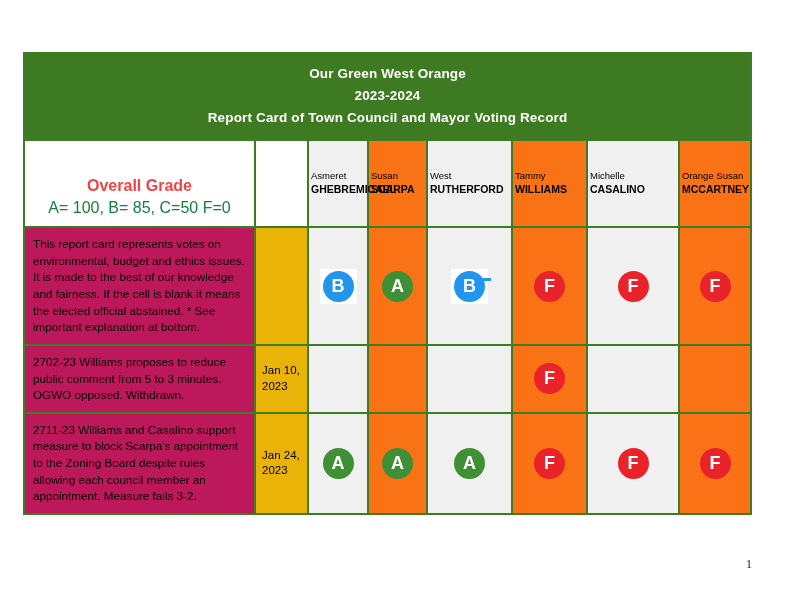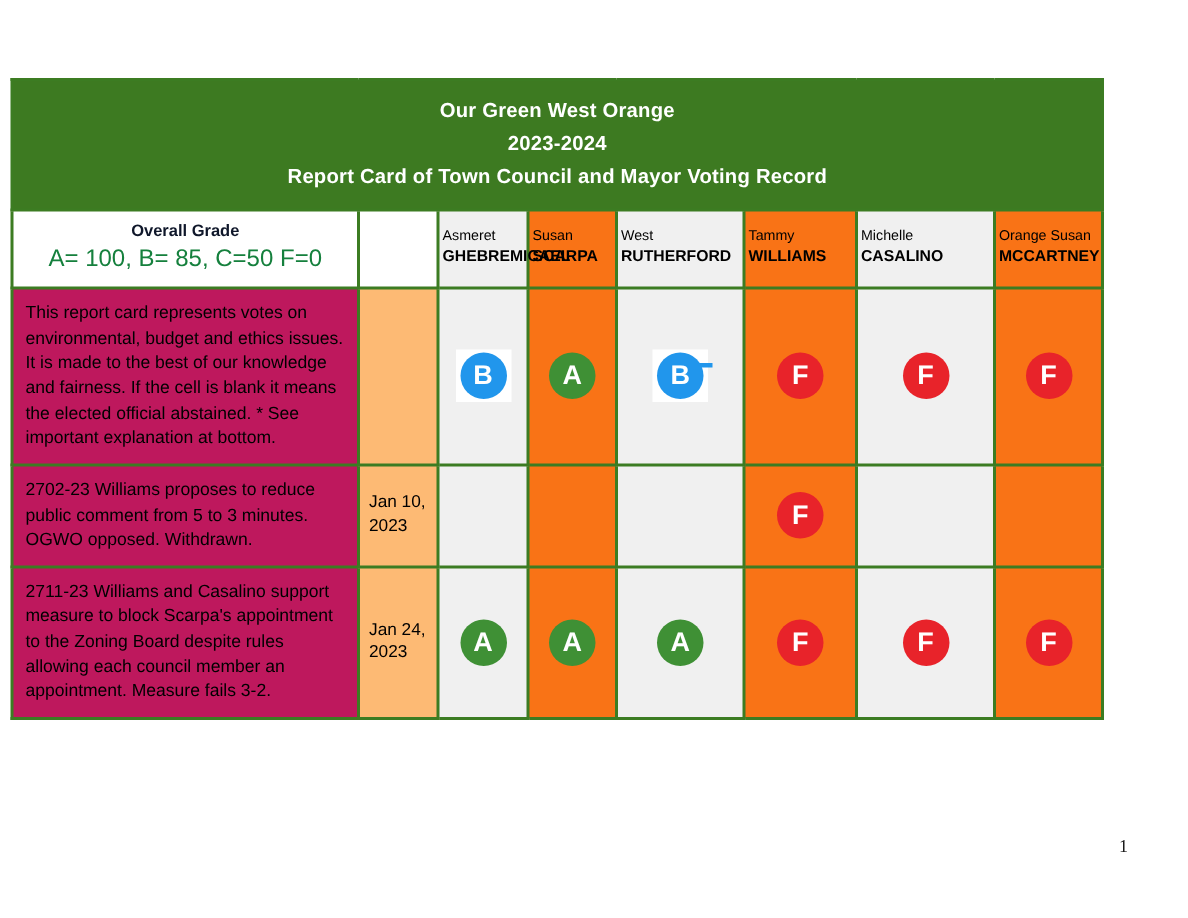--- a/index.html
+++ b/index.html
@@ -10,21 +10,21 @@
     width: 792px;
     height: 612px;
     background: #ffffff;
     font-family: "Liberation Sans", sans-serif;
     position: relative;
     overflow: hidden;
   }
 
   #report-card {
     position: absolute;
-    left: 7px;
+    left: 23px;
     top: 52px;
     width: 727px;
   }
 
   table.grid {
     border-collapse: collapse;
     table-layout: fixed;
     width: 727px;
   }
 
@@ -50,22 +50,23 @@
   
   .hdr-overall {
     text-align: center;
     background: #ffffff;
     padding: 6px 4px !important;
     line-height: 1.42;
   }
   .hdr-overall .og-title {
     display: block;
     font-weight: bold;
-    font-size: 11px;
-    color: #0f172a;
+    font-size: 16px;
+    color: #ef4444;
+    margin-top: 28px;
   }
   .hdr-overall .og-scale {
     display: block;
     font-size: 16px;
     color: #15803d;
   }
 
   .hdr-blank { background: #ffffff; }
 
   .hdr-name {
@@ -92,21 +93,21 @@
     line-height: 1.42;
     color: #000;
     background: #be185d;
     vertical-align: top;
   }
   .date-cell {
     padding: 5px 6px !important;
     font-size: 11.5px;
     line-height: 1.35;
     color: #000;
-    background: #fdba74;
+    background: #eab308;
     vertical-align: middle;
   }
   .grade-cell {
     text-align: center;
     vertical-align: middle;
     padding: 4px 2px !important;
   }
 
   .col-shaded { background: #f0f0f0; }
   .col-plain  { background: #f97316; }

